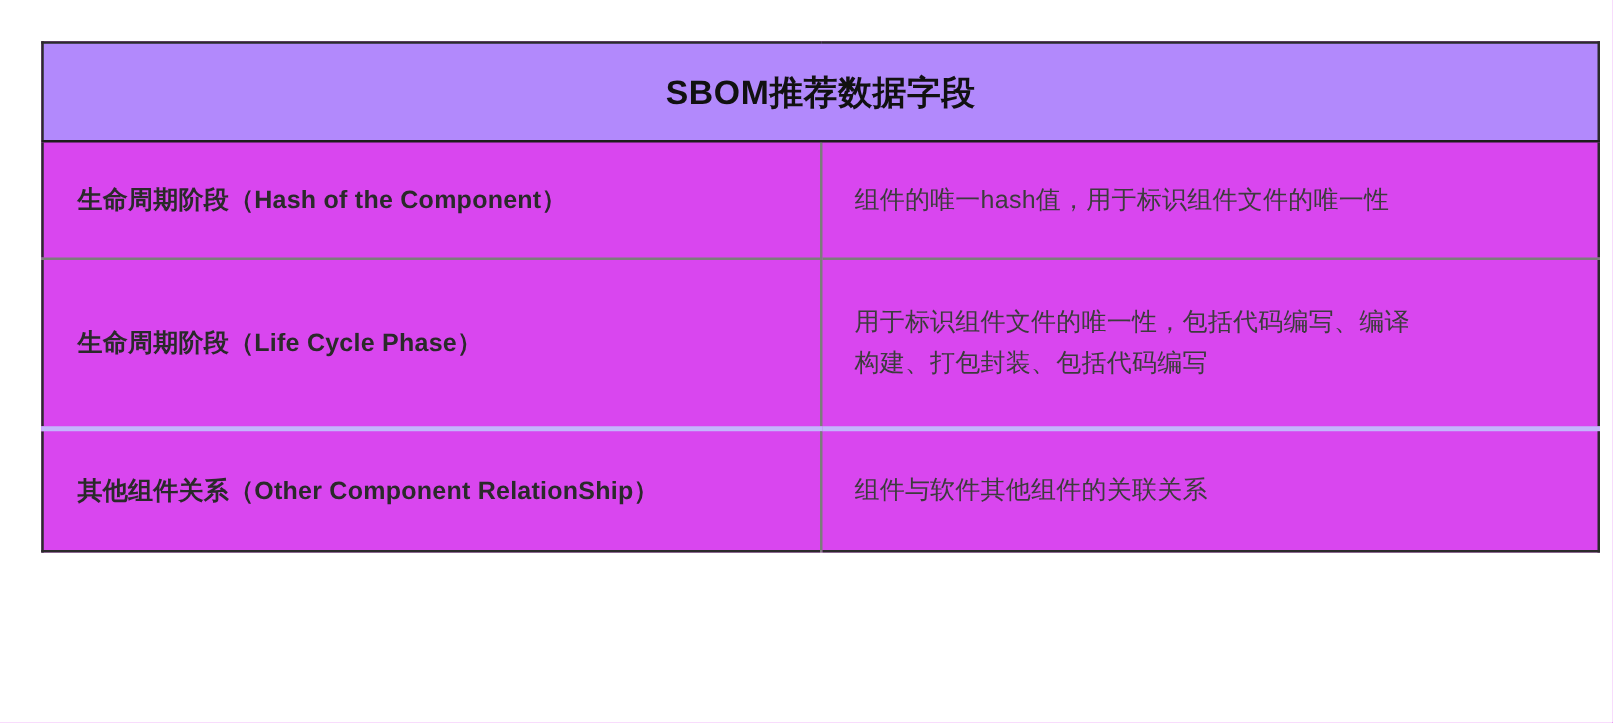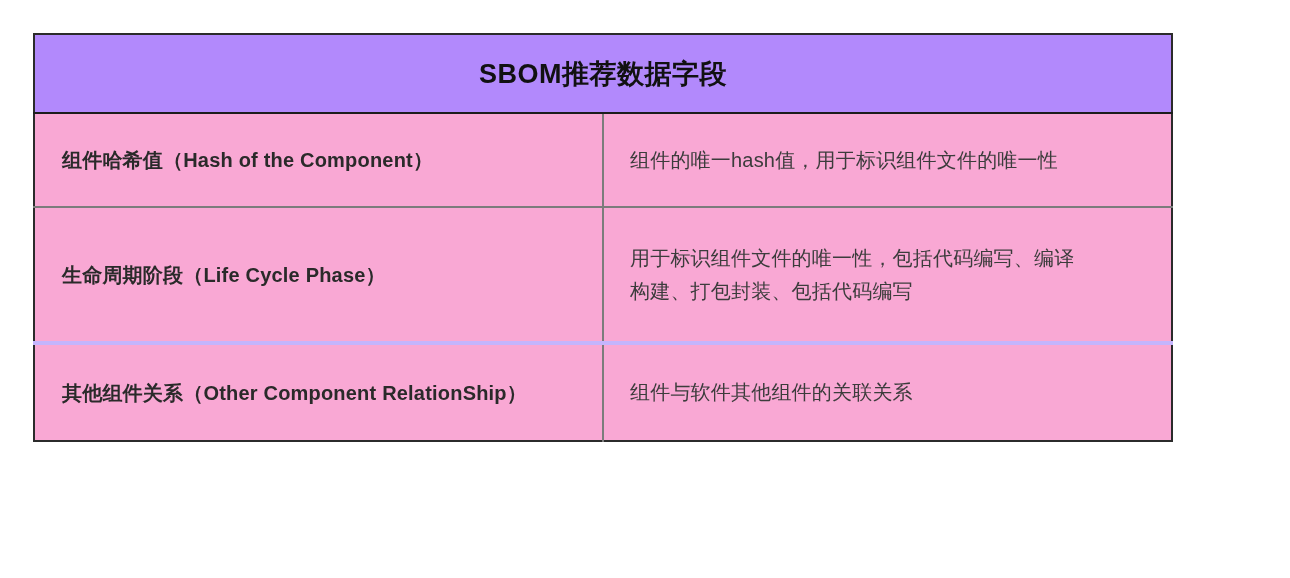--- a/index.html
+++ b/index.html
@@ -21,25 +21,25 @@
     width: 1290px;
     height: 578px;
     background: #ffffff;
   }
 
   
   .sbom-table {
     position: absolute;
     left: 33px;
     top: 33px;
-    width: 1140px;
+    width: 1247px;
     border-collapse: collapse;
     table-layout: fixed;
     border: 2px solid #2b2b2b;
-    background: #f9a8d4;
+    background: #d946ef;
   }
 
   
   .table-header-cell {
     background: #b289fc;
     color: #111111;
     text-align: center;
     font-size: 27px;
     font-weight: 700;
     letter-spacing: 0.5px;
@@ -104,21 +104,21 @@
 
     <thead>
       <tr>
         <th class="table-header-cell" colspan="2">SBOM推荐数据字段</th>
       </tr>
     </thead>
 
     <tbody>
 
       <tr class="row-h1">
-        <td class="field-cell">组件哈希值（Hash of the Component）</td>
+        <td class="field-cell">生命周期阶段（Hash of the Component）</td>
         <td class="desc-cell">
           <span class="desc-line">组件的唯一hash值，用于标识组件文件的唯一性</span>
         </td>
       </tr>
 
       <tr class="row-h2 row-divider-gray">
         <td class="field-cell">生命周期阶段（Life Cycle Phase）</td>
         <td class="desc-cell">
           <span class="desc-line">用于标识组件文件的唯一性，包括代码编写、编译</span>
           <span class="desc-line">构建、打包封装、包括代码编写</span>

